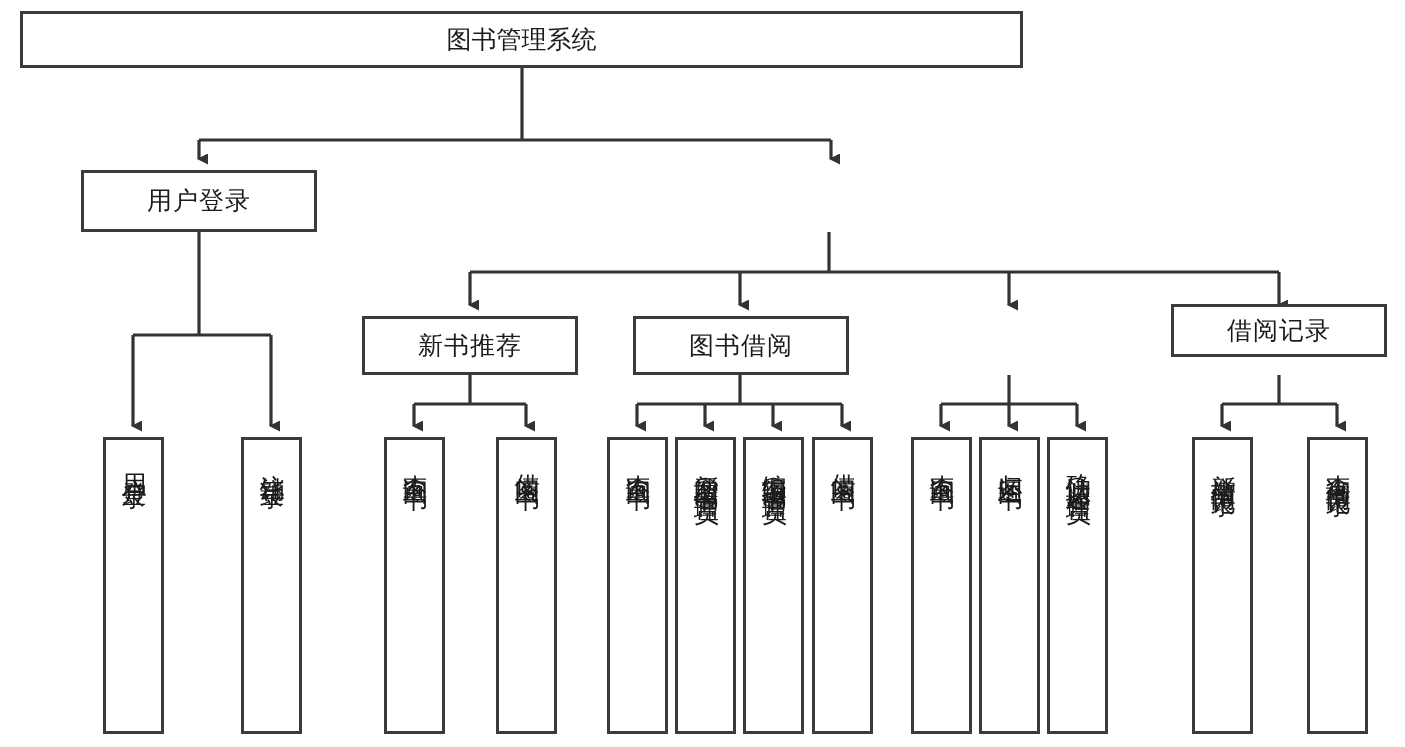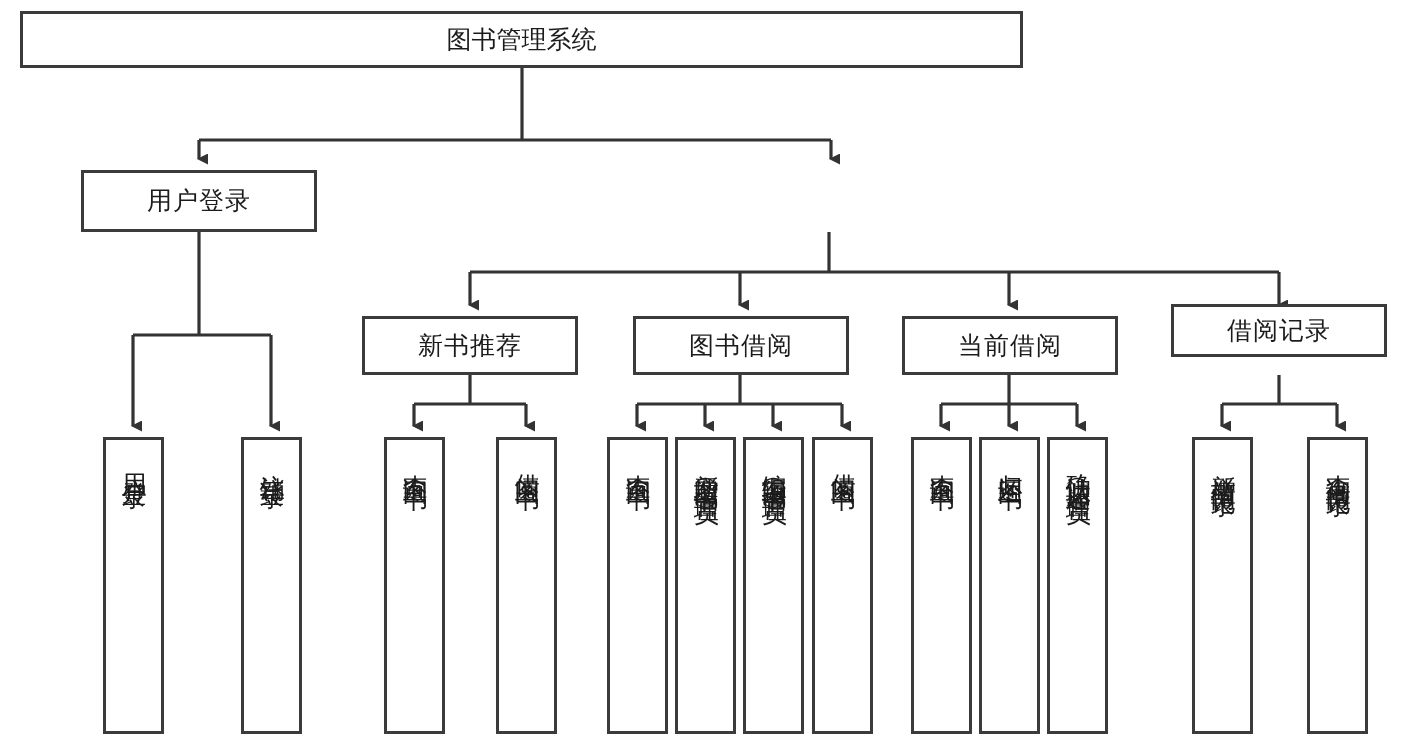--- a/index.html
+++ b/index.html
@@ -129,23 +129,20 @@
   <div class="node h" style="left:81px;top:170px;width:236px;height:62px;">
     <span class="htext">用户登录</span>
   </div>
 
   <div class="node h" style="left:362px;top:316px;width:216px;height:59px;">
     <span class="htext">新书推荐</span>
   </div>
   <div class="node h" style="left:633px;top:316px;width:216px;height:59px;">
     <span class="htext">图书借阅</span>
   </div>
-  <div class="node h" style="left:902px;top:316px;width:216px;height:59px;">
-    <span class="htext">当前借阅</span>
-  </div>
   <div class="node h" style="left:1171px;top:304px;width:216px;height:53px;">
     <span class="htext">借阅记录</span>
   </div>
 
   <div class="node leaf" style="left:103px;top:437px;width:61px;height:297px;">
     <span class="vtext">用户登录</span>
   </div>
   <div class="node leaf" style="left:241px;top:437px;width:61px;height:297px;">
     <span class="vtext">注销登录</span>
   </div>

